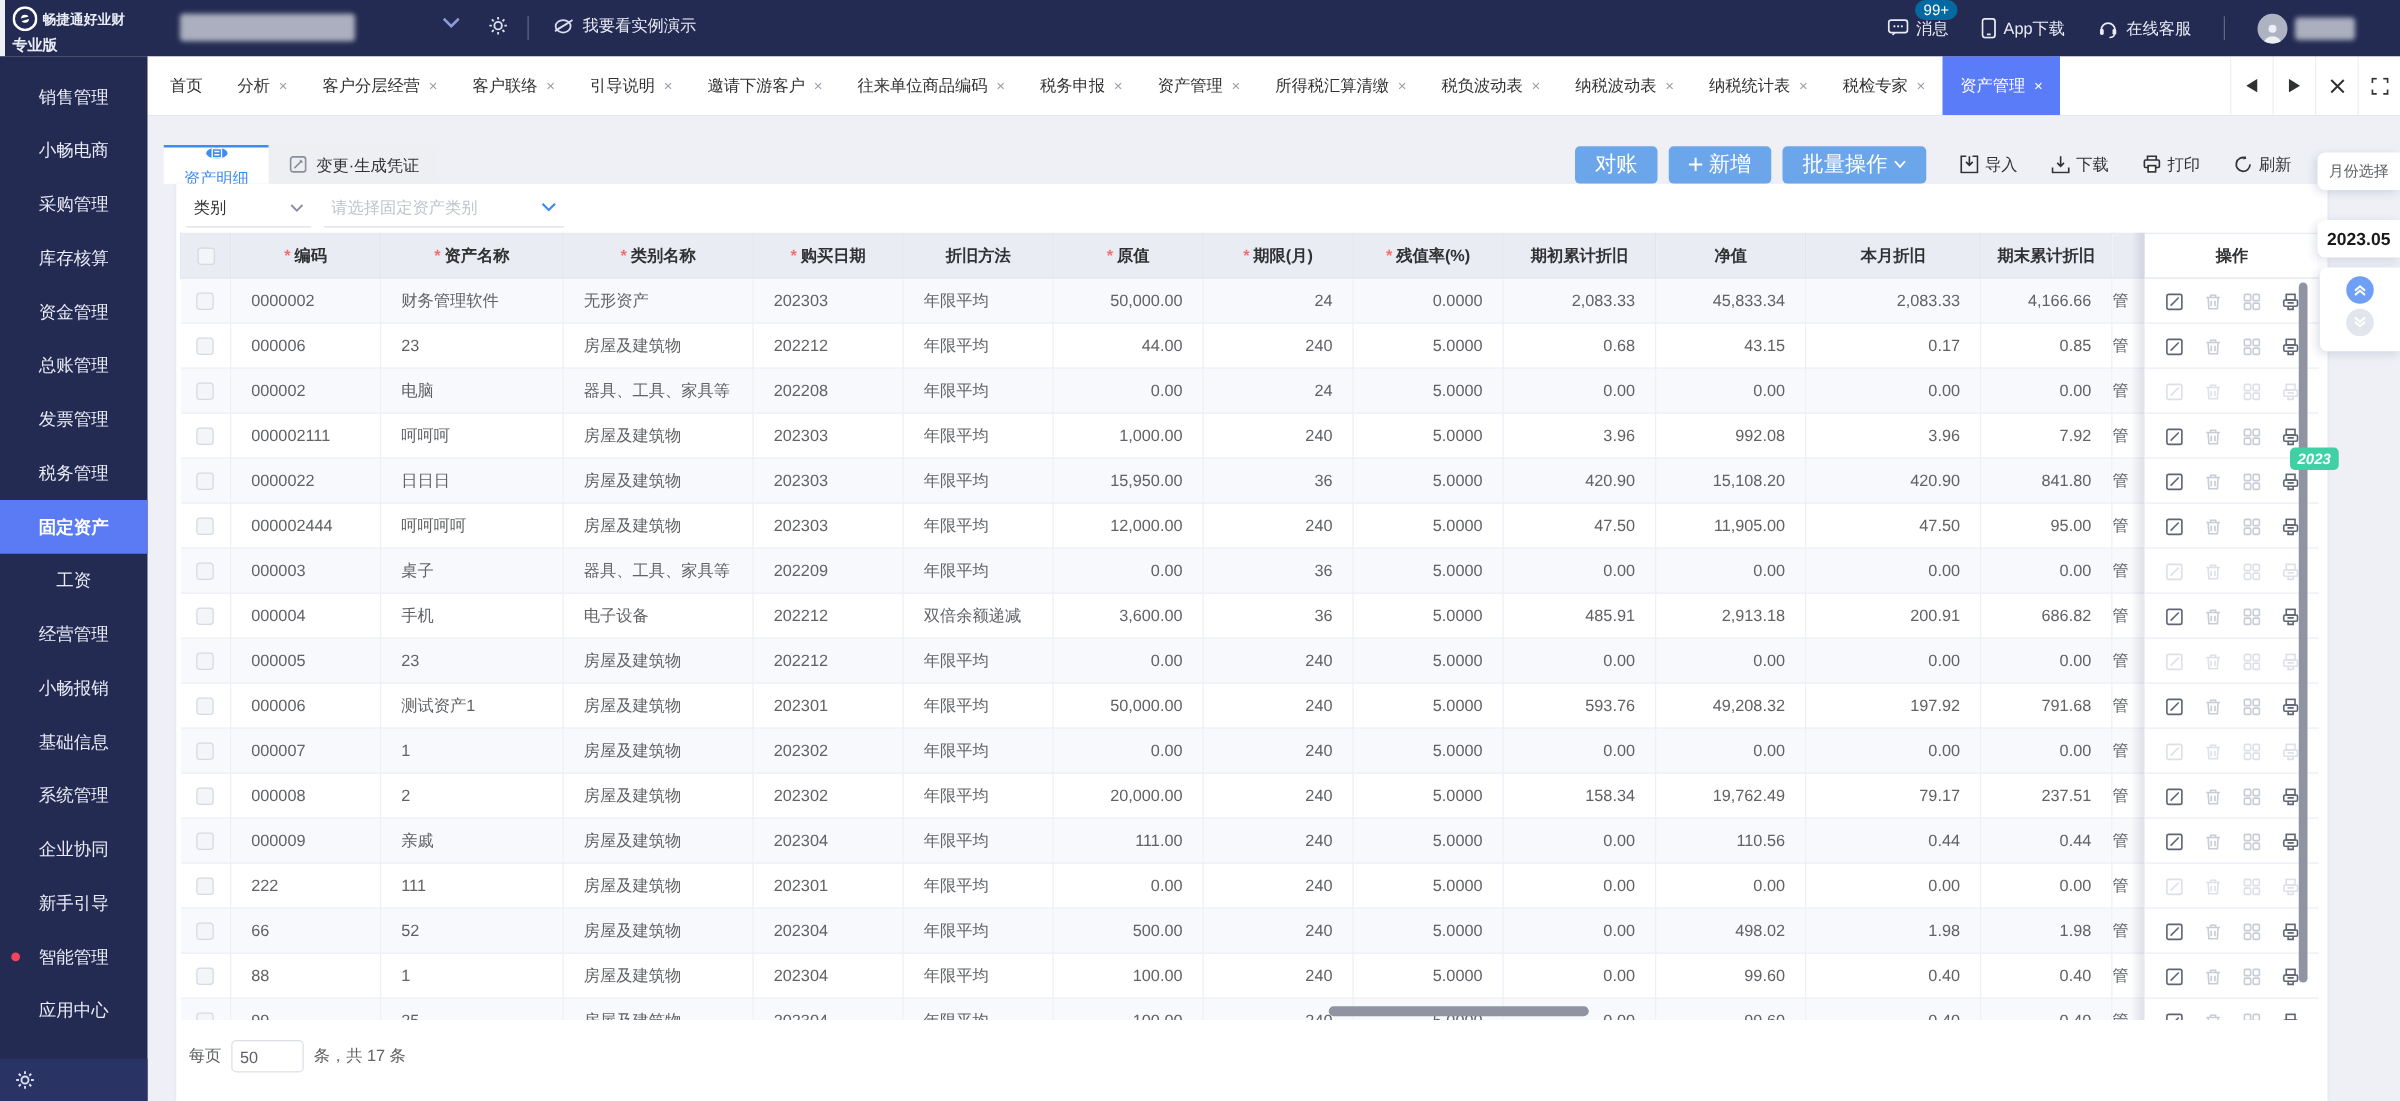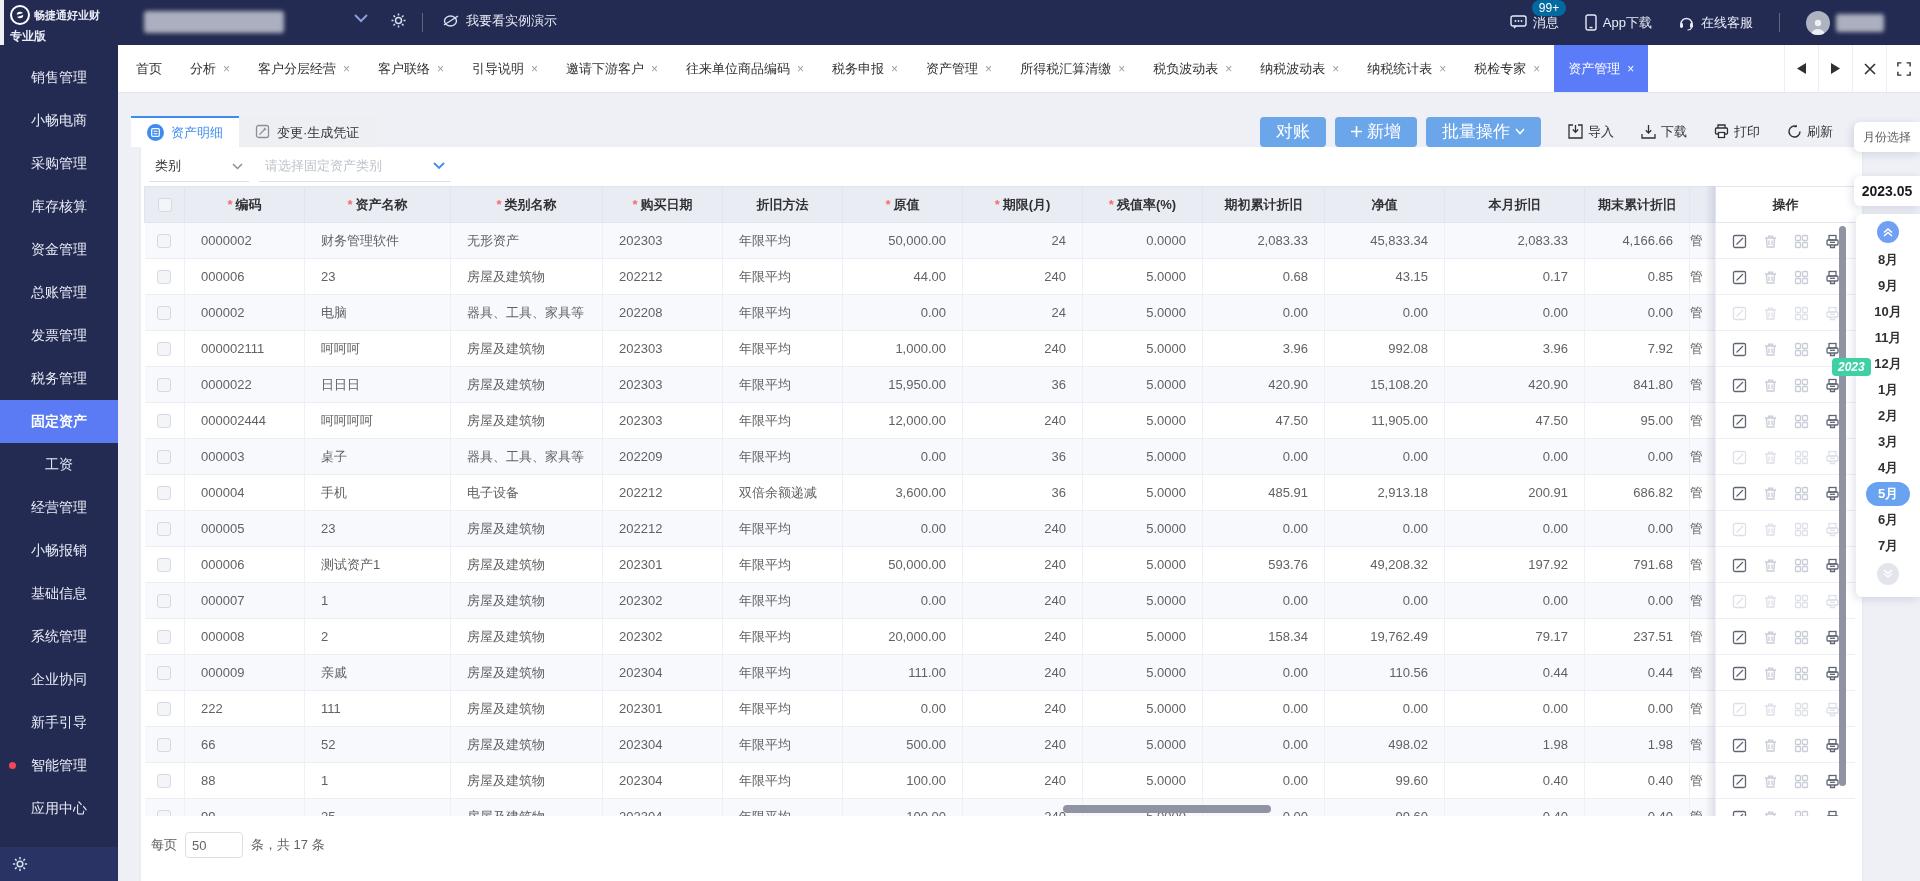--- a/index.html
+++ b/index.html
@@ -49,21 +49,21 @@
   .tab-controls { margin-left:auto; display:flex; align-items:stretch; }
   .tab-ctl { width:34px; display:flex; align-items:center; justify-content:center;
     border-left:1px solid #EDEFF3; color:#303133; cursor:pointer; background:#fff; }
 
   
   .content { position:absolute; left:118px; top:93px; right:0; bottom:0; background:#EEF0F6; }
   .toolbar-row { position:absolute; left:13px; top:23px; right:0; height:31px; }
   .view-tabs { display:flex; height:31px; }
   .vtab { height:31px; padding:0 16px; display:flex; align-items:center; gap:7px; font-size:13px;
     background:#EDEFF3; color:#303133; border-top:2px solid transparent; cursor:pointer; }
-  .vtab.active { background:#fff; color:#3F8CF0; border-top:2px solid #3F8CF0; }
+  .vtab.active { background:#fff; color:#3F8CF0; border-top:2px solid #3F8CF0;flex-direction:column; }
   .vtab-icon-circle { width:17px; height:17px; border-radius:50%; background:#3F8CF0; color:#fff;
     display:flex; align-items:center; justify-content:center; }
   .actions { position:absolute; right:87px; top:0; height:31px; display:flex; align-items:center; }
   .btn { height:30px; padding:0 16px; background:#6CA6EA; color:#fff; border:none; border-radius:4px;
     font-size:17px; display:inline-flex; align-items:center; gap:5px; margin-left:9px; cursor:pointer;
     font-family:inherit; }
   .tool-link { display:inline-flex; align-items:center; gap:5px; font-size:13px; color:#303133;
     margin-left:27px; cursor:pointer; }
 
   .card { position:absolute; left:23px; top:54px; width:1721px; bottom:0; background:#fff;
@@ -1068,34 +1068,20 @@
 
   <div class="month-widget">
     <div class="mw-title mw-box">月份选择</div>
     <div class="mw-current mw-box">2023.05</div>
     <div class="mw-card mw-box">
       <div class="mw-circle mw-up">
         <svg width="12" height="12" viewBox="0 0 12 12">
             <path d="M2 6.5 L6 3 L10 6.5 M2 10 L6 6.5 L10 10" stroke="#fff" stroke-width="1.6" fill="none"></path>
           </svg>
       </div>
-      <div id="month-items">
-          <div class="mw-month">8月</div>
-          <div class="mw-month">9月</div>
-          <div class="mw-month">10月</div>
-          <div class="mw-month">11月</div>
-          <div class="mw-month">12月</div>
-          <div class="mw-month">1月</div>
-          <div class="mw-month">2月</div>
-          <div class="mw-month">3月</div>
-          <div class="mw-month">4月</div>
-          <div class="mw-month active">5月</div>
-          <div class="mw-month">6月</div>
-          <div class="mw-month">7月</div>
-        </div>
       <div class="mw-circle mw-down">
         <svg width="12" height="12" viewBox="0 0 12 12">
             <path d="M2 2 L6 5.5 L10 2 M2 5.5 L6 9 L10 5.5" stroke="#fff" stroke-width="1.6" fill="none"></path>
           </svg>
       </div>
     </div>
     <div class="mw-year">2023</div>
   </div>
 
 </div>

